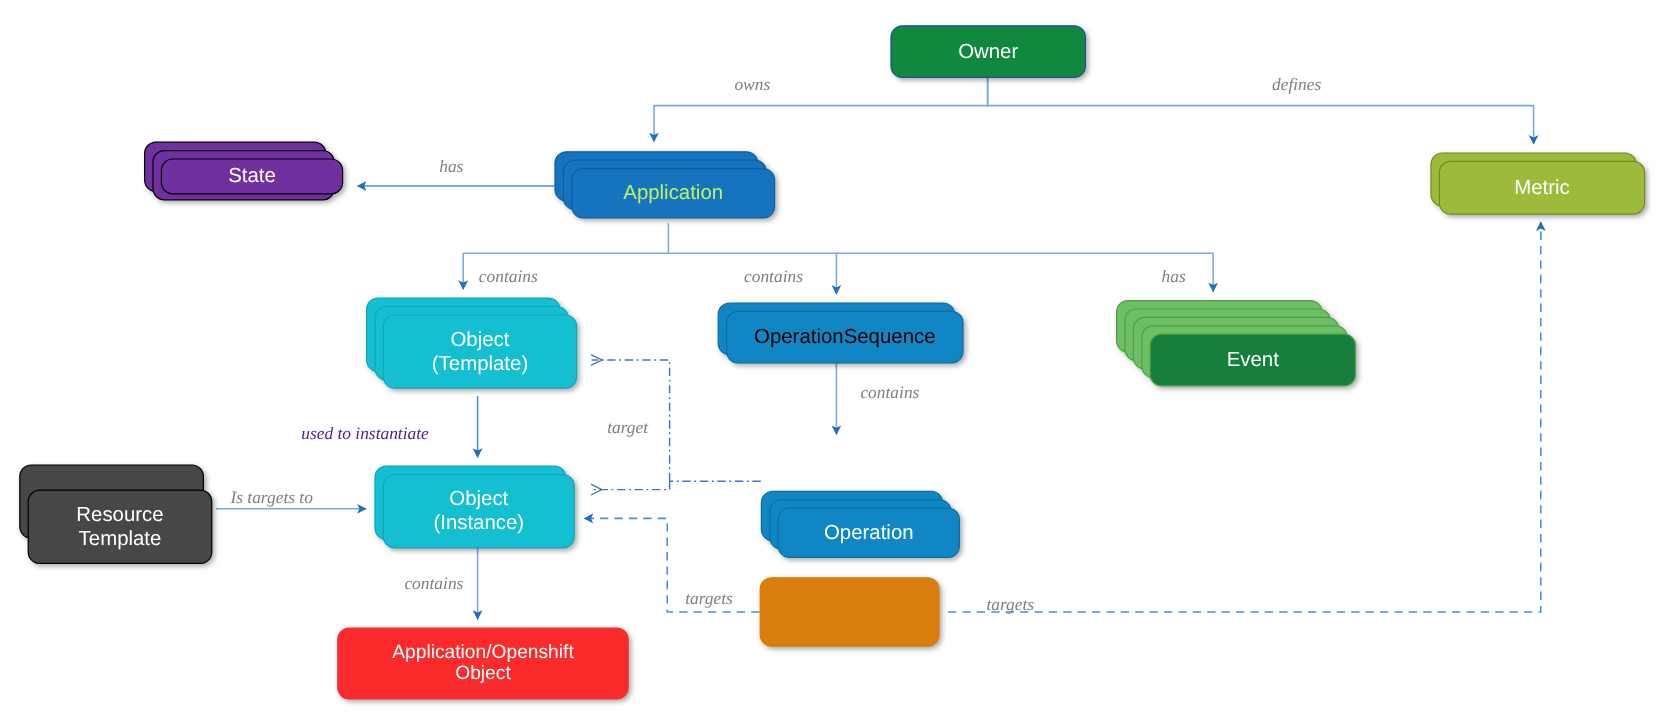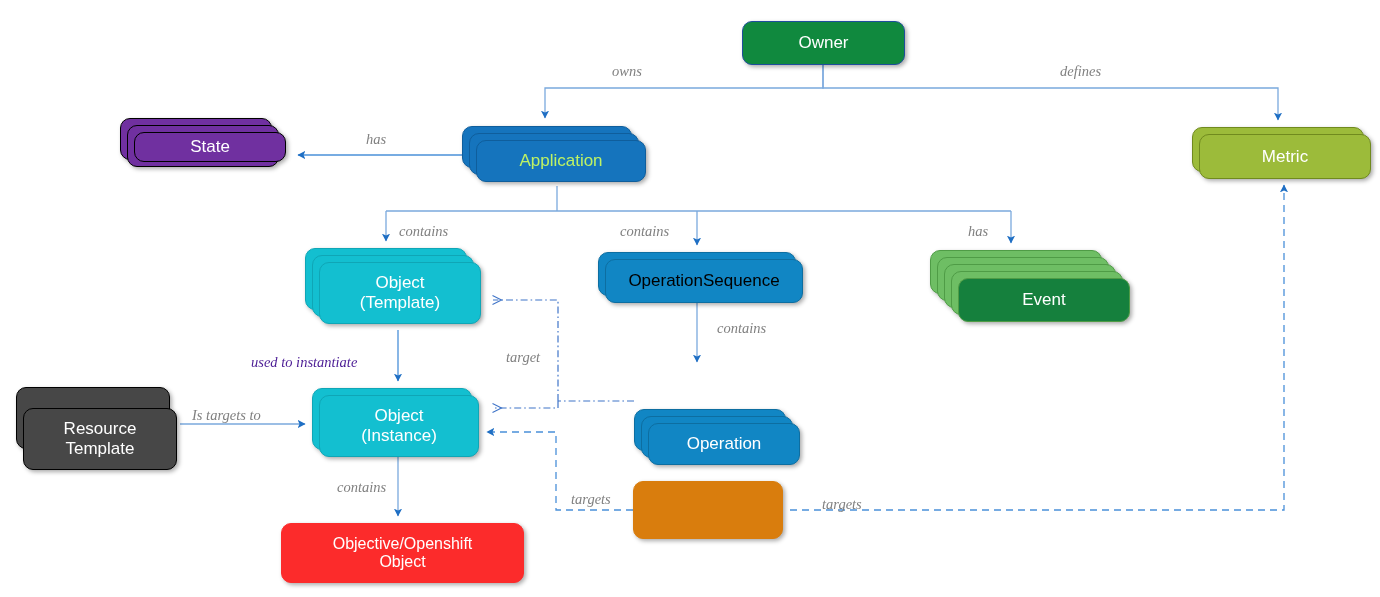--- a/index.html
+++ b/index.html
@@ -188,21 +188,21 @@
         <div class="face" style="left: 7px; top: 7px; width: 154px; height: 62px; background: rgb(71, 71, 71); border: 1.6px solid rgb(0, 0, 0); color: rgb(255, 255, 255); font-size: 17px; margin-top: 14px;">
           <span style="white-space: pre-line;">Resource
 Template</span>
         </div>
       </div>
       <div class="node shadowed" style="left: 633px; top: 481px; width: 157px; height: 65px;">
         <div class="stackbox" style="left: 0px; top: 0px; width: 150px; height: 58px; background: rgb(217, 125, 13); border: 1.6px solid rgb(217, 125, 13);"></div>
       </div>
       <div class="node shadowed" style="left: 281px; top: 523px; width: 243px; height: 60px;">
         <div class="face" style="left: 0px; top: 0px; width: 243px; height: 60px; background: rgb(252, 43, 43); border: 1.6px solid rgb(252, 43, 43); color: rgb(255, 255, 255); font-size: 16px;">
-          <span style="white-space: pre-line;">Objective/Openshift
+          <span style="white-space: pre-line;">Application/Openshift
 Object</span>
         </div>
       </div>
     </div>
 
   <div id="edge-labels">
       <div class="edge-label" style="left: 612px; top: 63px; color: rgb(128, 128, 128);">owns</div>
       <div class="edge-label" style="left: 1060px; top: 63px; color: rgb(128, 128, 128);">defines</div>
       <div class="edge-label" style="left: 366px; top: 131px; color: rgb(128, 128, 128);">has</div>
       <div class="edge-label" style="left: 399px; top: 223px; color: rgb(128, 128, 128);">contains</div>

